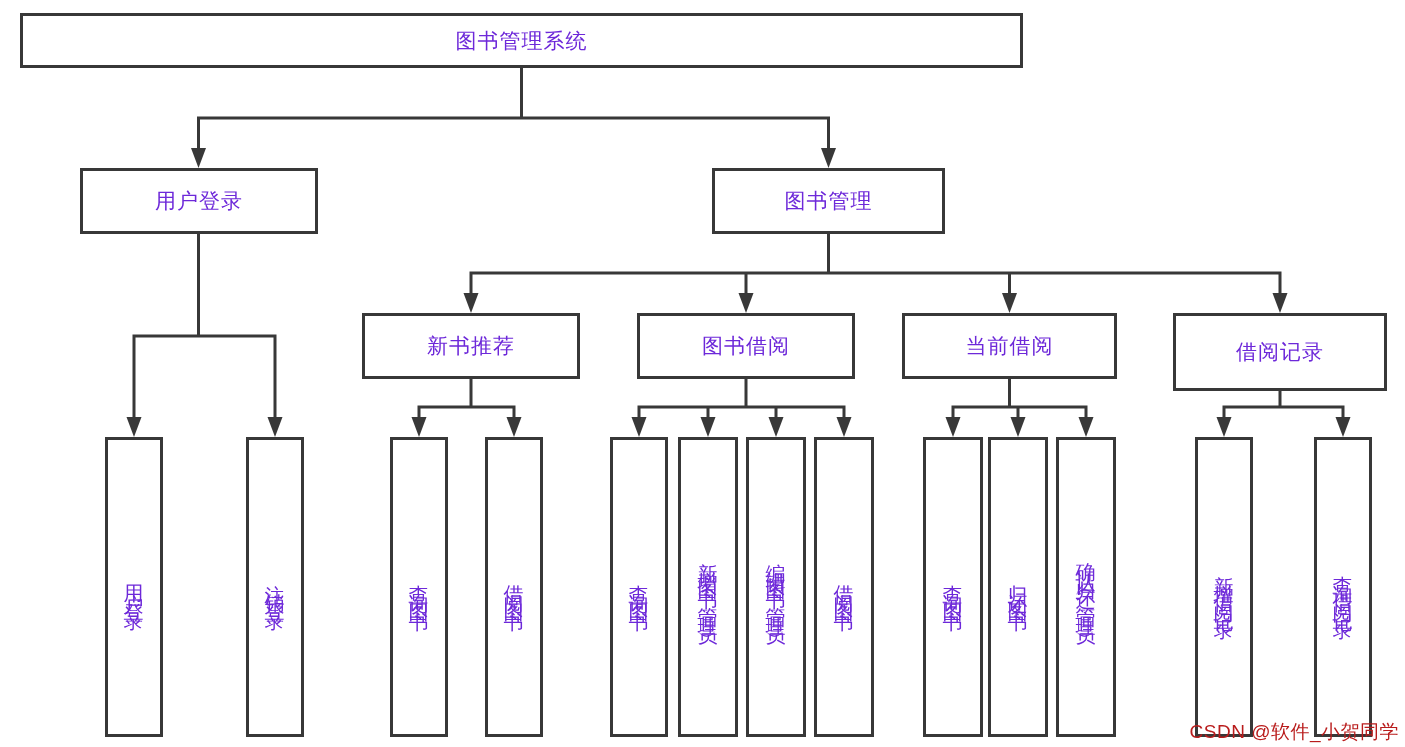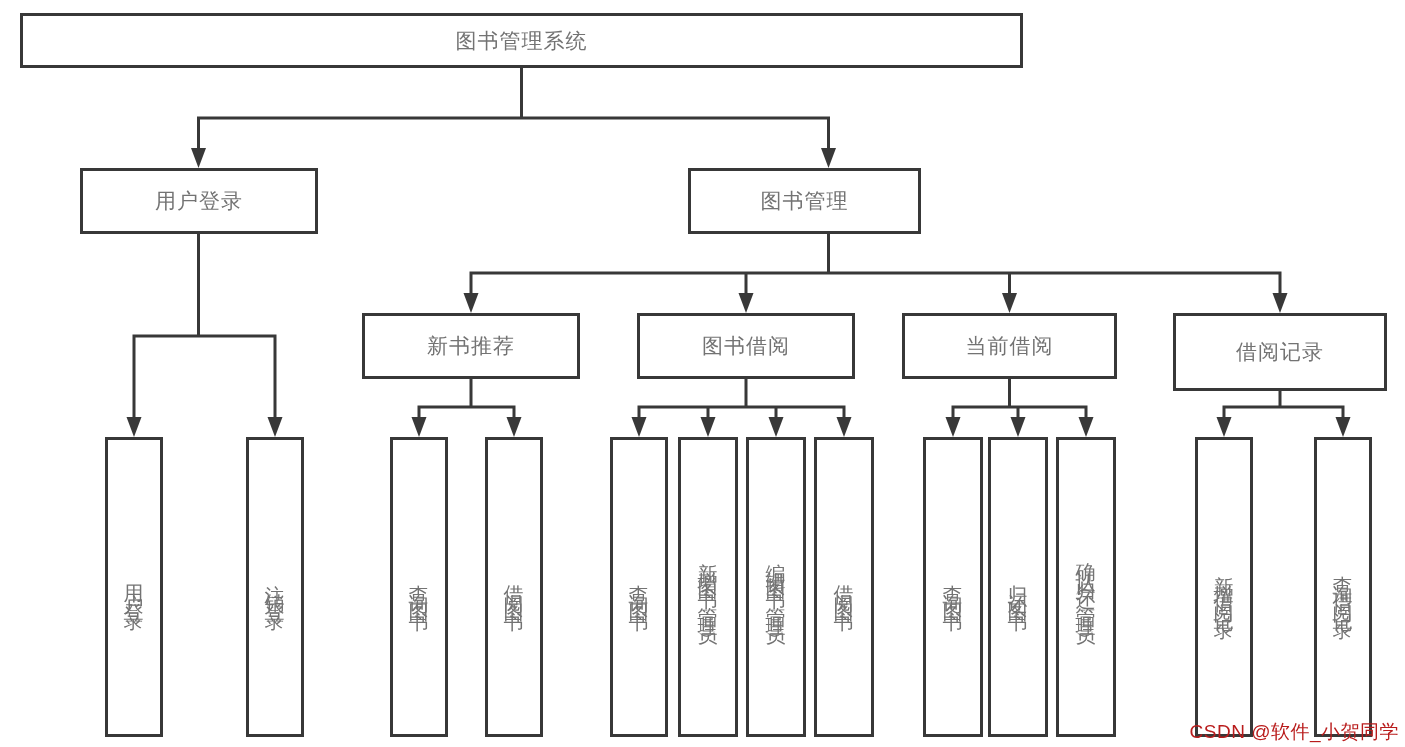--- a/index.html
+++ b/index.html
@@ -18,21 +18,21 @@
     pointer-events: none;
   }
   .node {
     position: absolute;
     box-sizing: border-box;
     background: #ffffff;
     border: 3px solid #383838;
     display: flex;
     align-items: center;
     justify-content: center;
-    color: #737373;
+    color: #6d28d9;
     font-size: 21px;
     letter-spacing: 1px;
     white-space: nowrap;
     z-index: 2;
   }
   .node.vert {
     font-size: 20px;
     letter-spacing: 9px;
   }
   .node.vert .lbl {
@@ -89,21 +89,21 @@
     </g>
   </svg>
 
   <div class="node" style="left:20px; top:13px; width:1003px; height:55px;">
     <span class="lbl">图书管理系统</span>
   </div>
 
   <div class="node" style="left:80px; top:168px; width:238px; height:66px;">
     <span class="lbl">用户登录</span>
   </div>
-  <div class="node" style="left:688px; top:168px; width:233px; height:66px;">
+  <div class="node" style="left:712px; top:168px; width:233px; height:66px;">
     <span class="lbl">图书管理</span>
   </div>
 
   <div class="node" style="left:362px; top:313px; width:218px; height:66px;">
     <span class="lbl">新书推荐</span>
   </div>
   <div class="node" style="left:902px; top:313px; width:215px; height:66px;">
     <span class="lbl">当前借阅</span>
   </div>
   <div class="node" style="left:637px; top:313px; width:218px; height:66px;">

